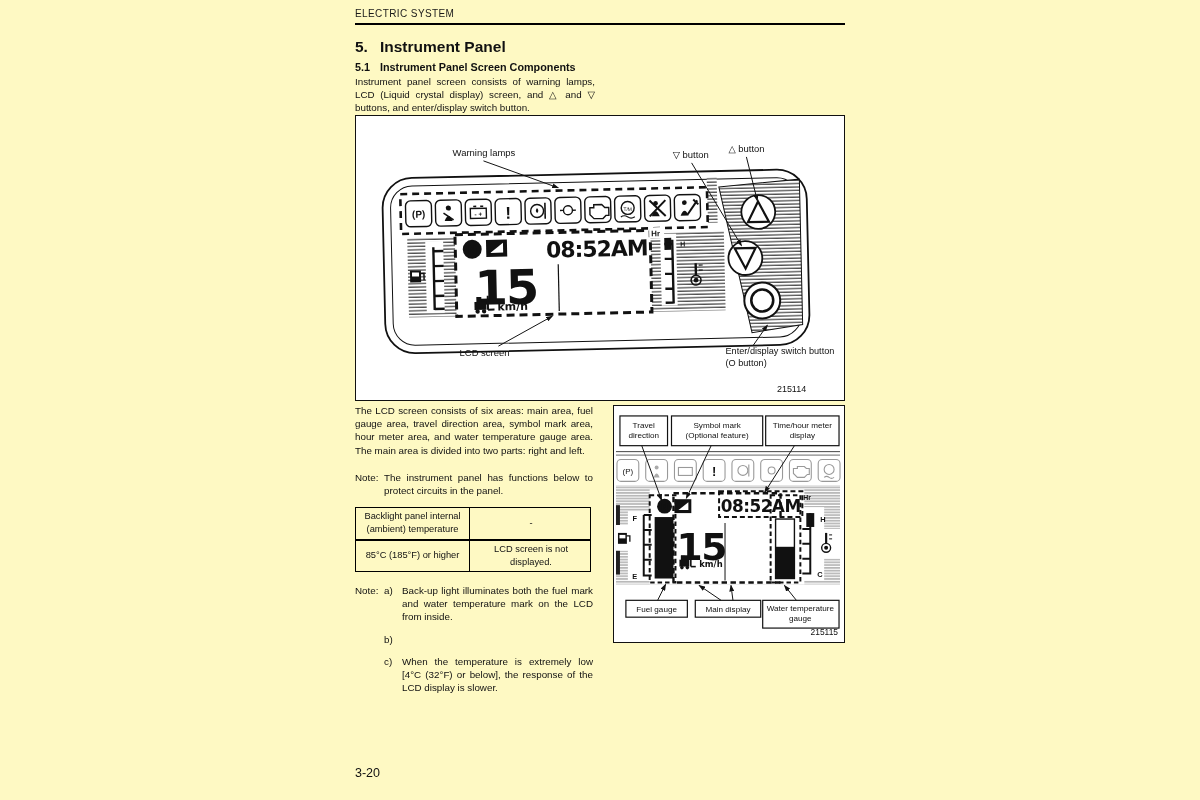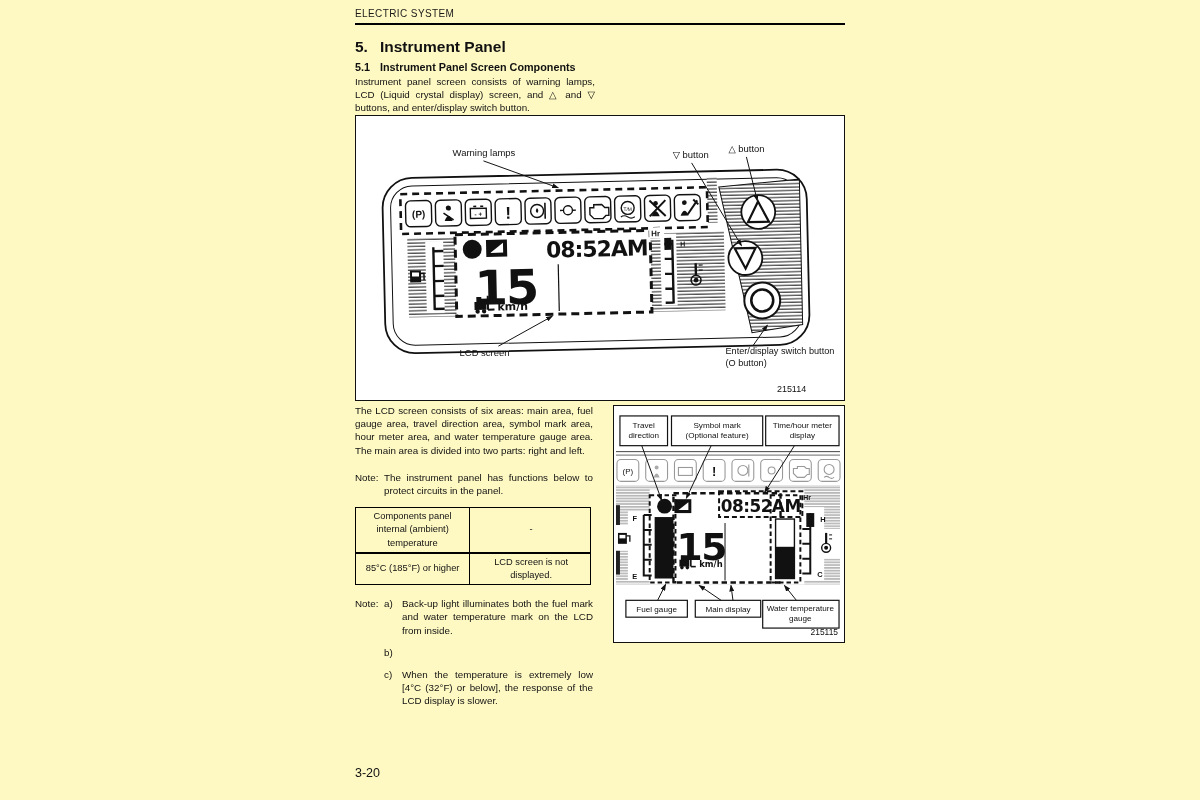--- a/index.html
+++ b/index.html
@@ -206,21 +206,21 @@
     <p class="para">The LCD screen consists of six areas: main area, fuel gauge area, travel direction area, symbol mark area, hour meter area, and water temperature gauge area. The main area is divided into two parts: right and left.</p>
 
     <div class="note1">
       <span>Note:</span>
       <span class="ntext">The instrument panel has functions below to protect circuits in the panel.</span>
     </div>
 
     <table class="spec">
       <tbody>
           <tr class="hrow">
-        <td class="c1">Components panel internal (ambient) temperature</td>
+        <td class="c1">Backlight panel internal (ambient) temperature</td>
         <td class="c2" style="text-align:center">-</td>
       </tr>
       <tr>
         <td class="c1">85°C (185°F) or higher</td>
         <td class="c2">LCD screen is not displayed.</td>
       </tr>
     </tbody>
       </table>
 
     <div class="notes">

